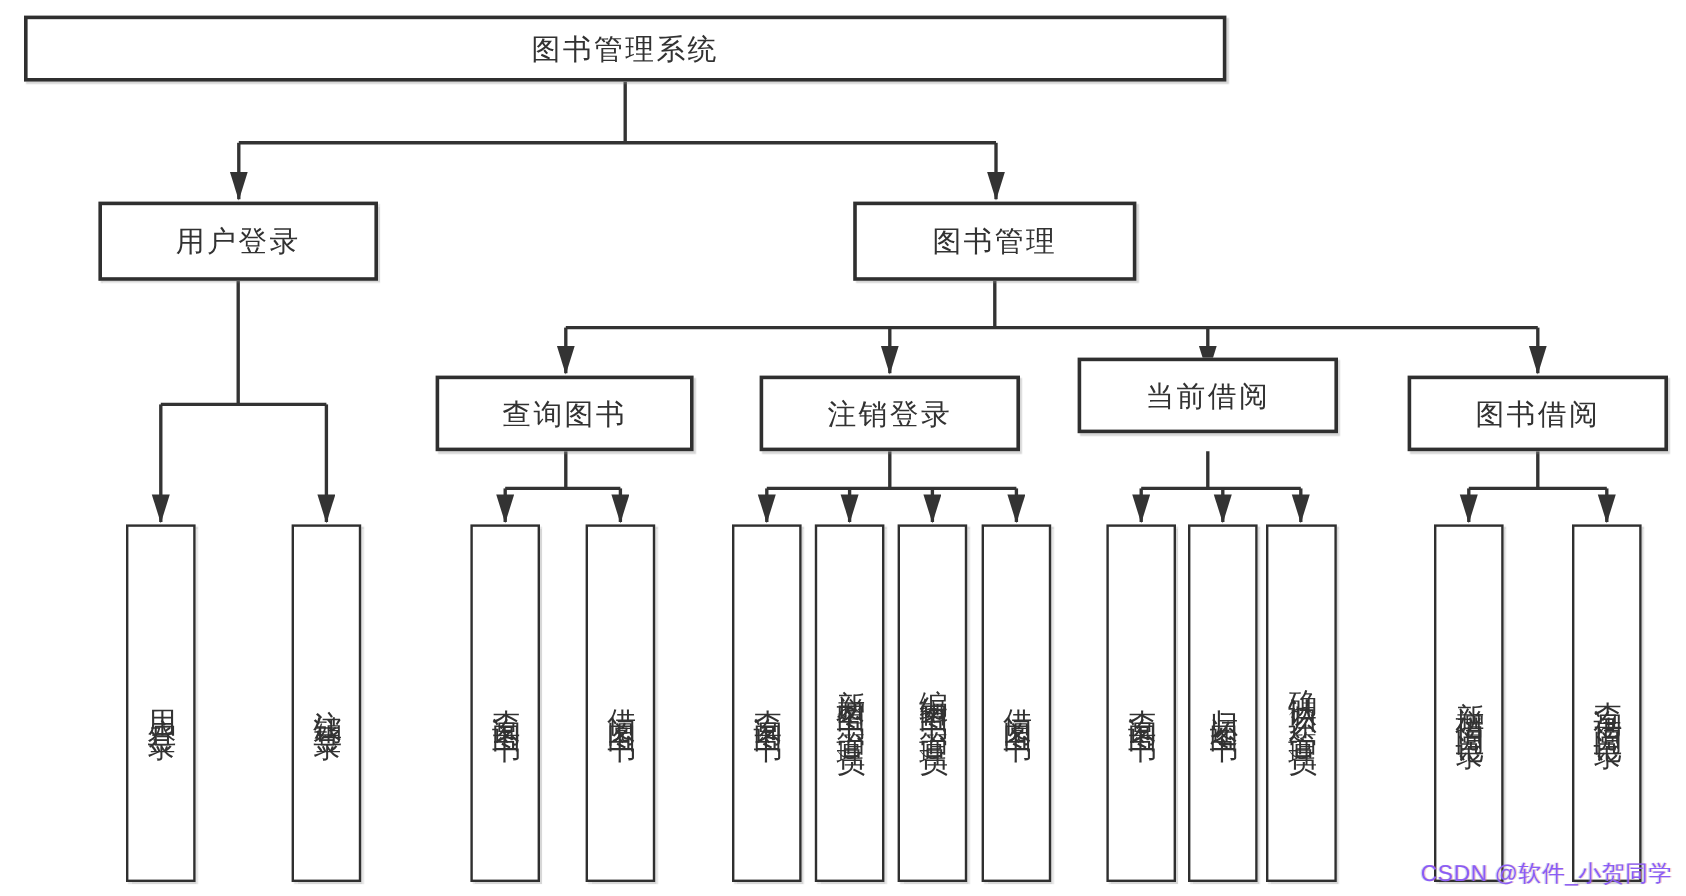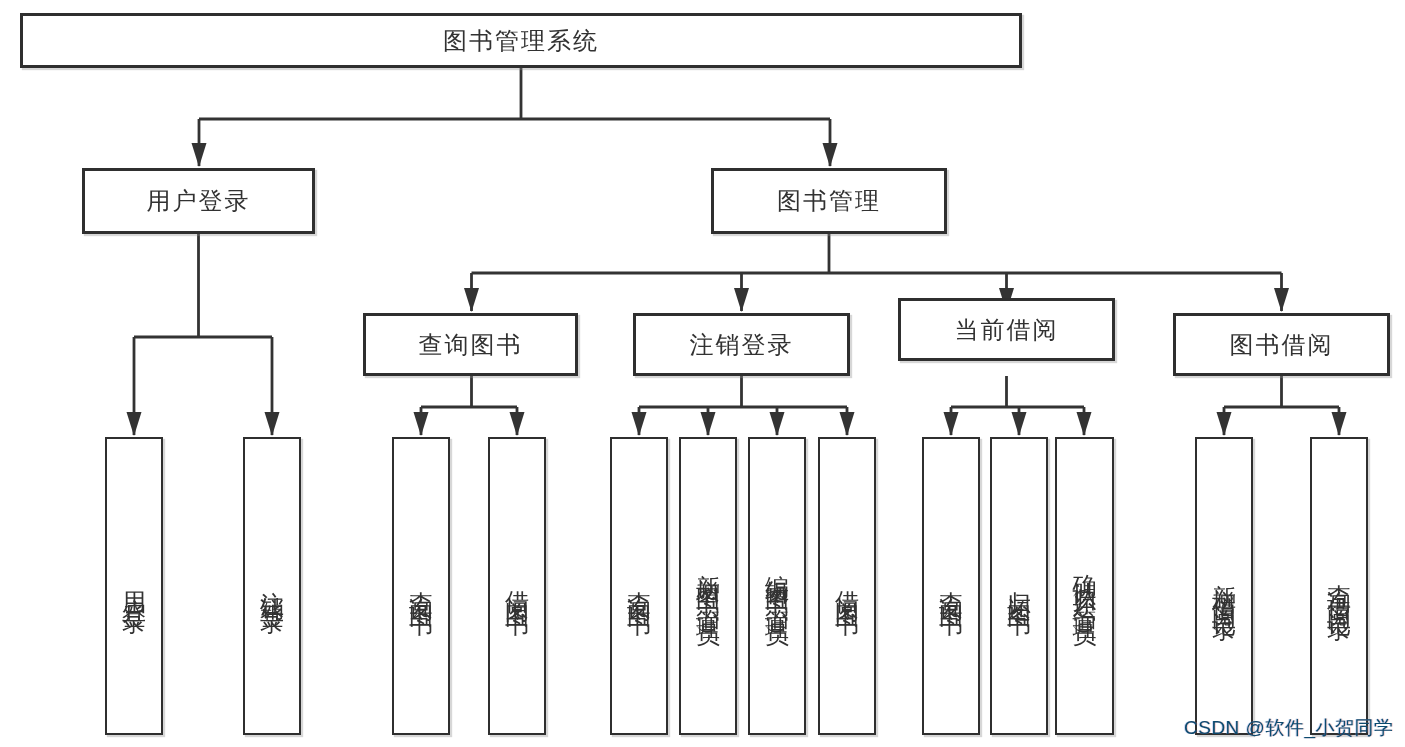--- a/index.html
+++ b/index.html
@@ -16,21 +16,21 @@
     box-shadow:2px 2px 1px rgba(140,140,140,0.35);
   }
   .leaf{
     border-width:2.5px;
     writing-mode:vertical-rl;text-orientation:mixed;
     font-size:24px;letter-spacing:7px;line-height:1;
     box-shadow:2px 2px 1px rgba(140,140,140,0.35);
   }
   .watermark{
     position:absolute;z-index:5;white-space:nowrap;
-    font-size:19px;letter-spacing:0.5px;color:#0c4a6e;
+    font-size:19px;letter-spacing:0.5px;color:#8b5cf6;
     text-shadow:1px 0 rgba(230,120,120,0.35), -1px 0 rgba(120,150,230,0.35);
   }
 </style>
 </head>
 <body>
 
 <div class="canvas">
 
   <svg class="connectors" viewBox="0 0 1405 747" xmlns="http://www.w3.org/2000/svg">
     <defs>

